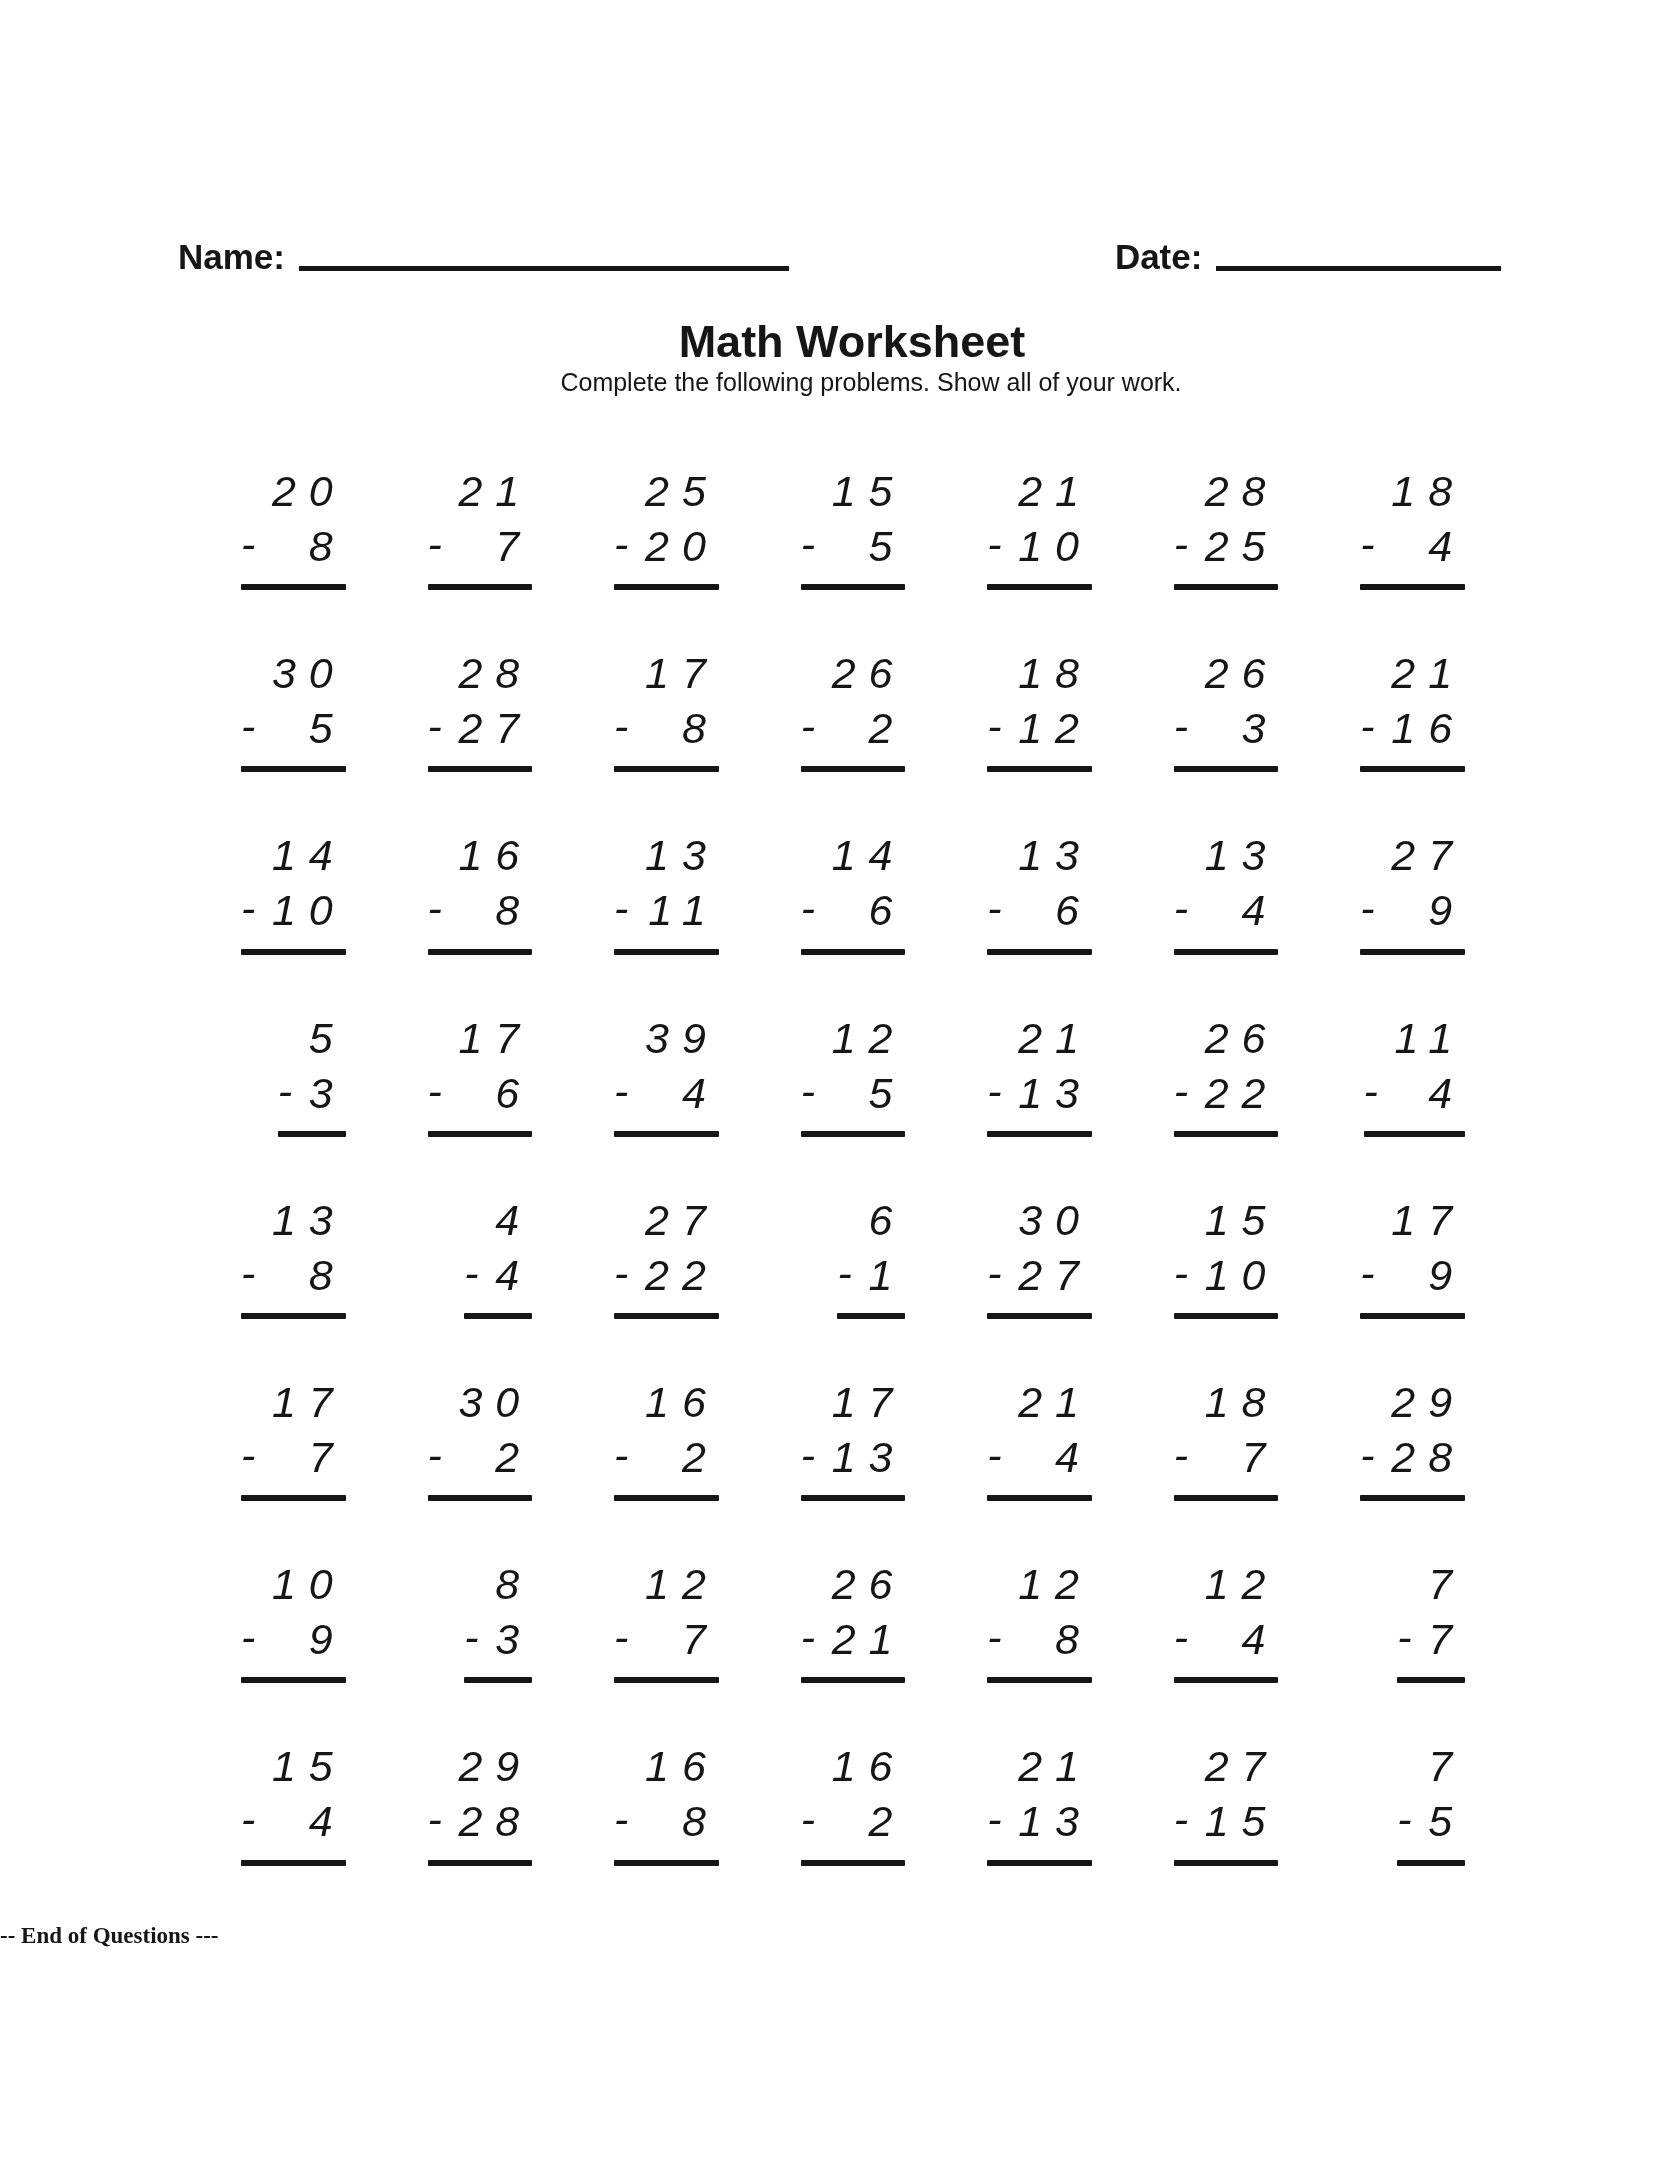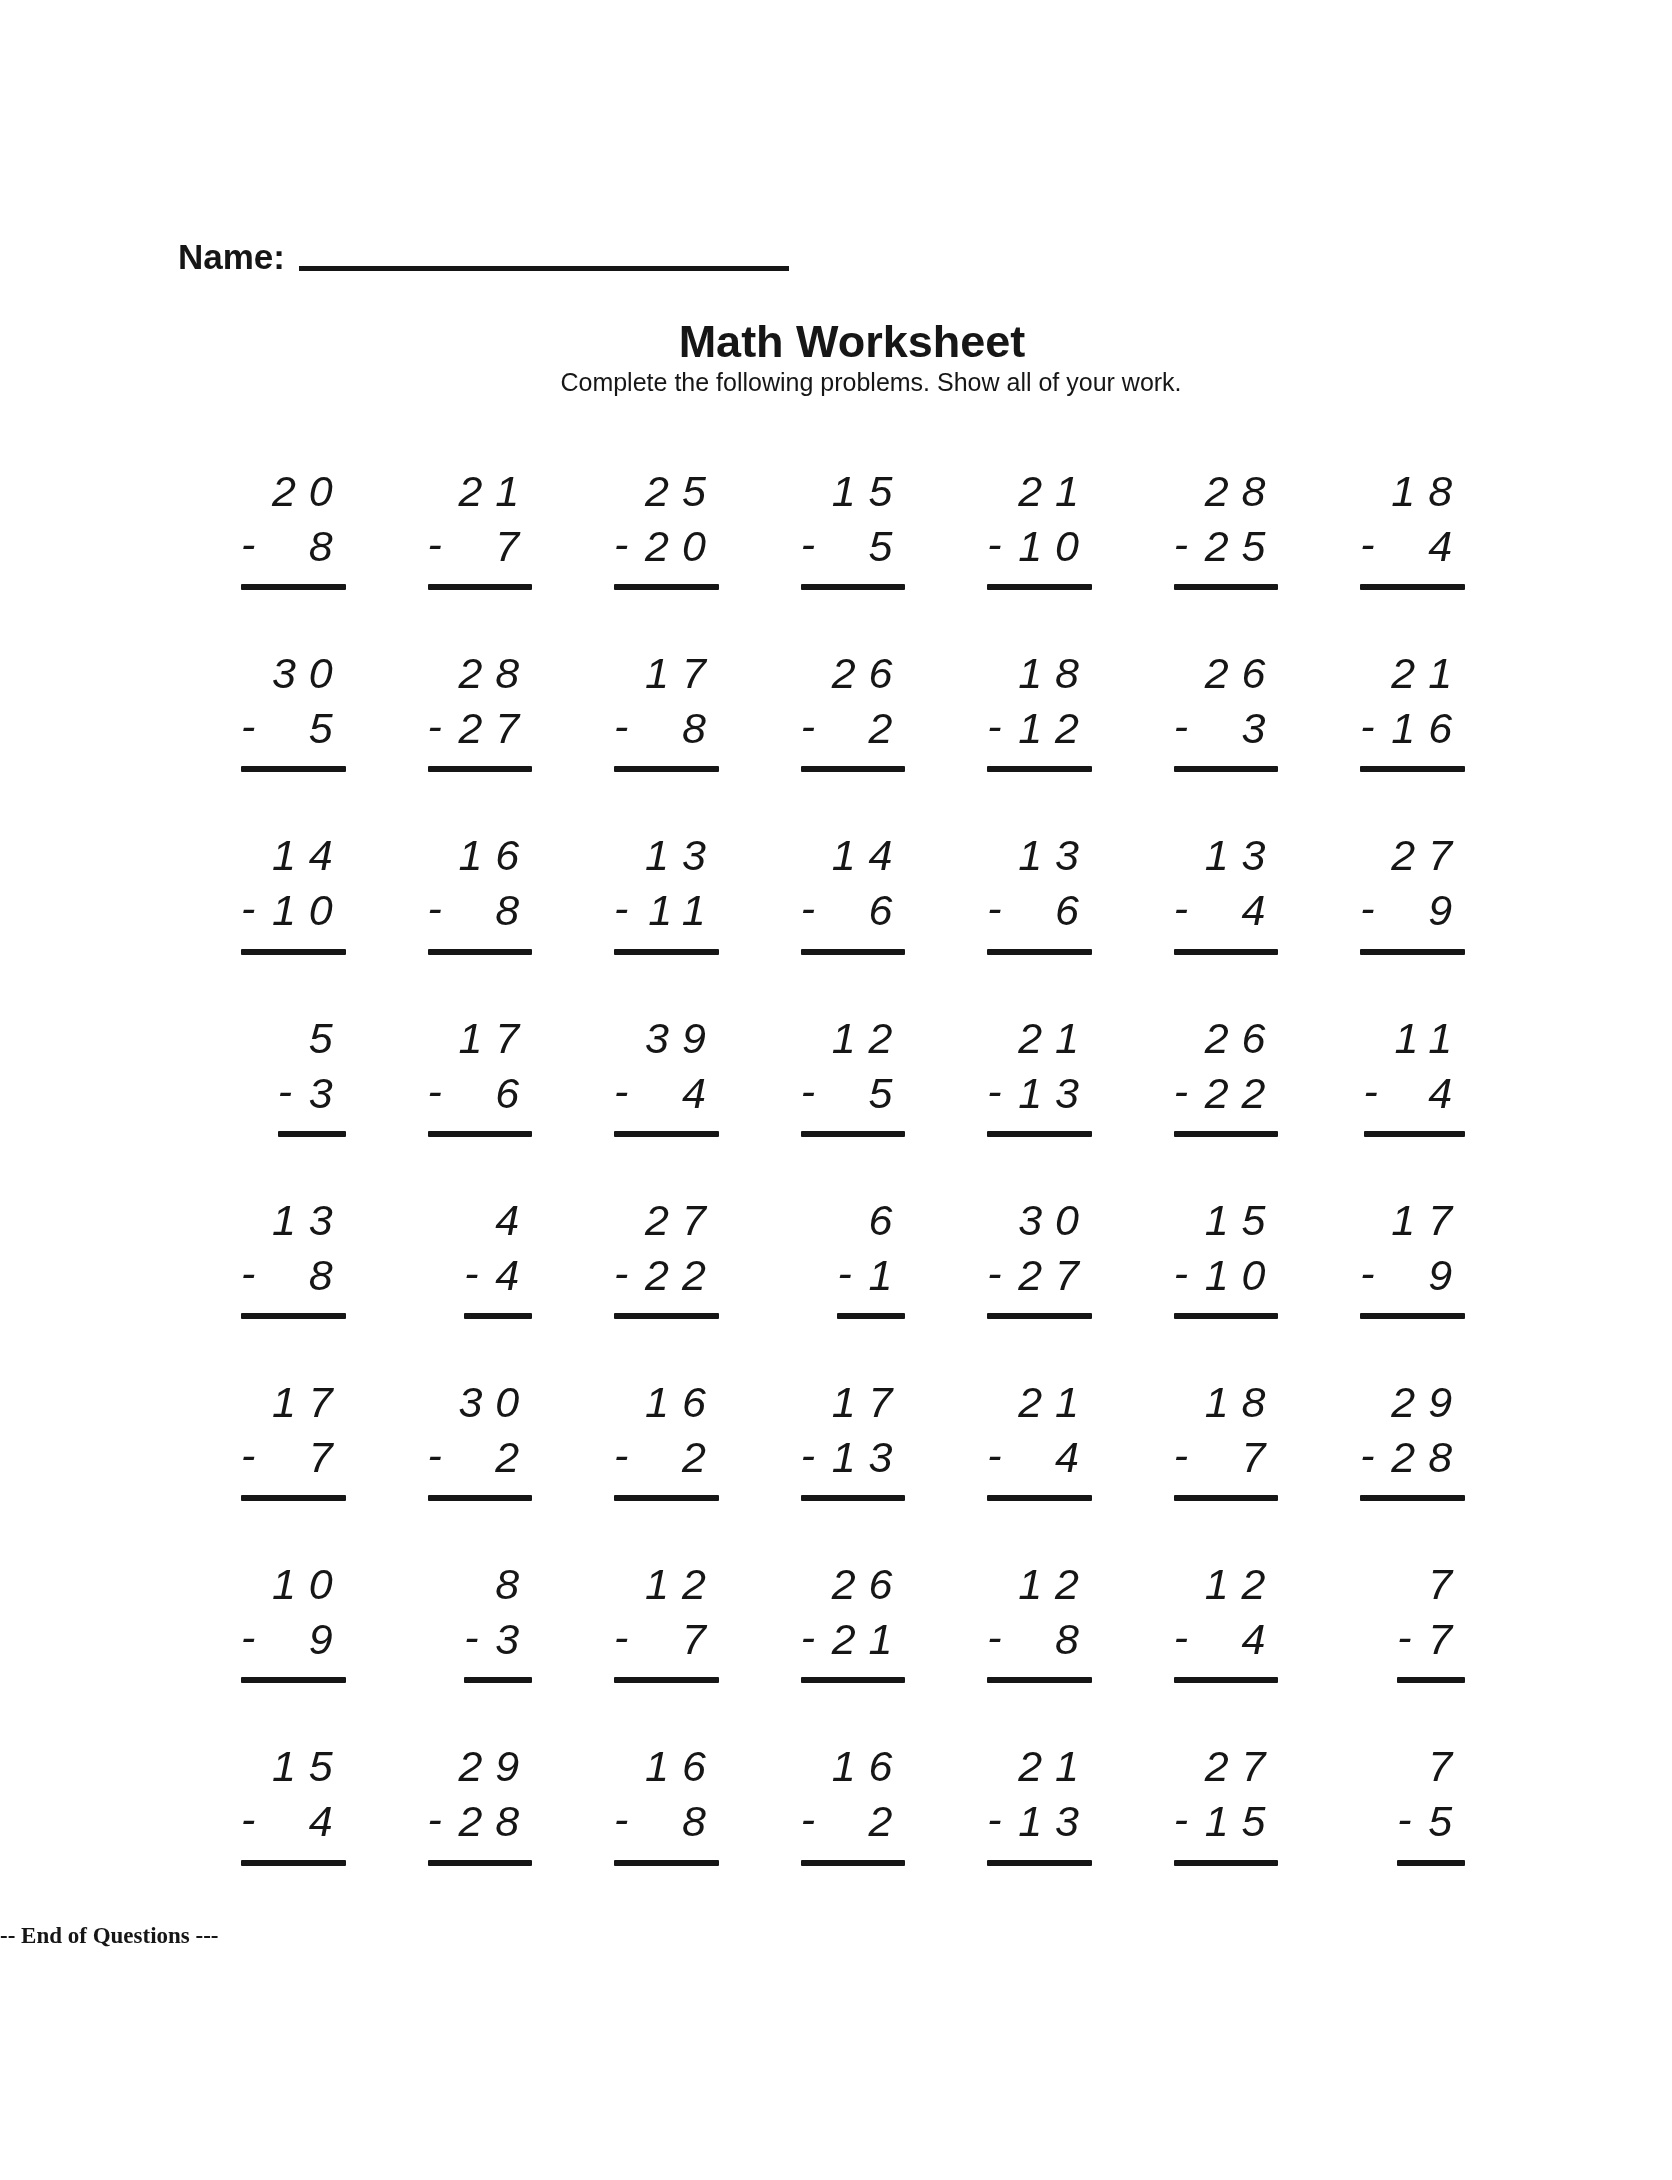--- a/index.html
+++ b/index.html
@@ -127,20 +127,24 @@
 </head>
 <body>
 
 <div class="page">
 
   <div class="header">
     <div class="field">
       <span class="label">Name:</span>
       <span class="blank name-blank"></span>
     </div>
+    <div class="field">
+      <span class="label">Date:</span>
+      <span class="blank date-blank"></span>
+    </div>
   </div>
 
   <h1 class="title">Math Worksheet</h1>
   <p class="subtitle">Complete the following problems. Show all of your work.</p>
 
   <div class="grid" id="problems-grid">
       <div class="cell">
         <div class="problem">
           <div class="minuend">20</div>
           <div class="sub-row">

